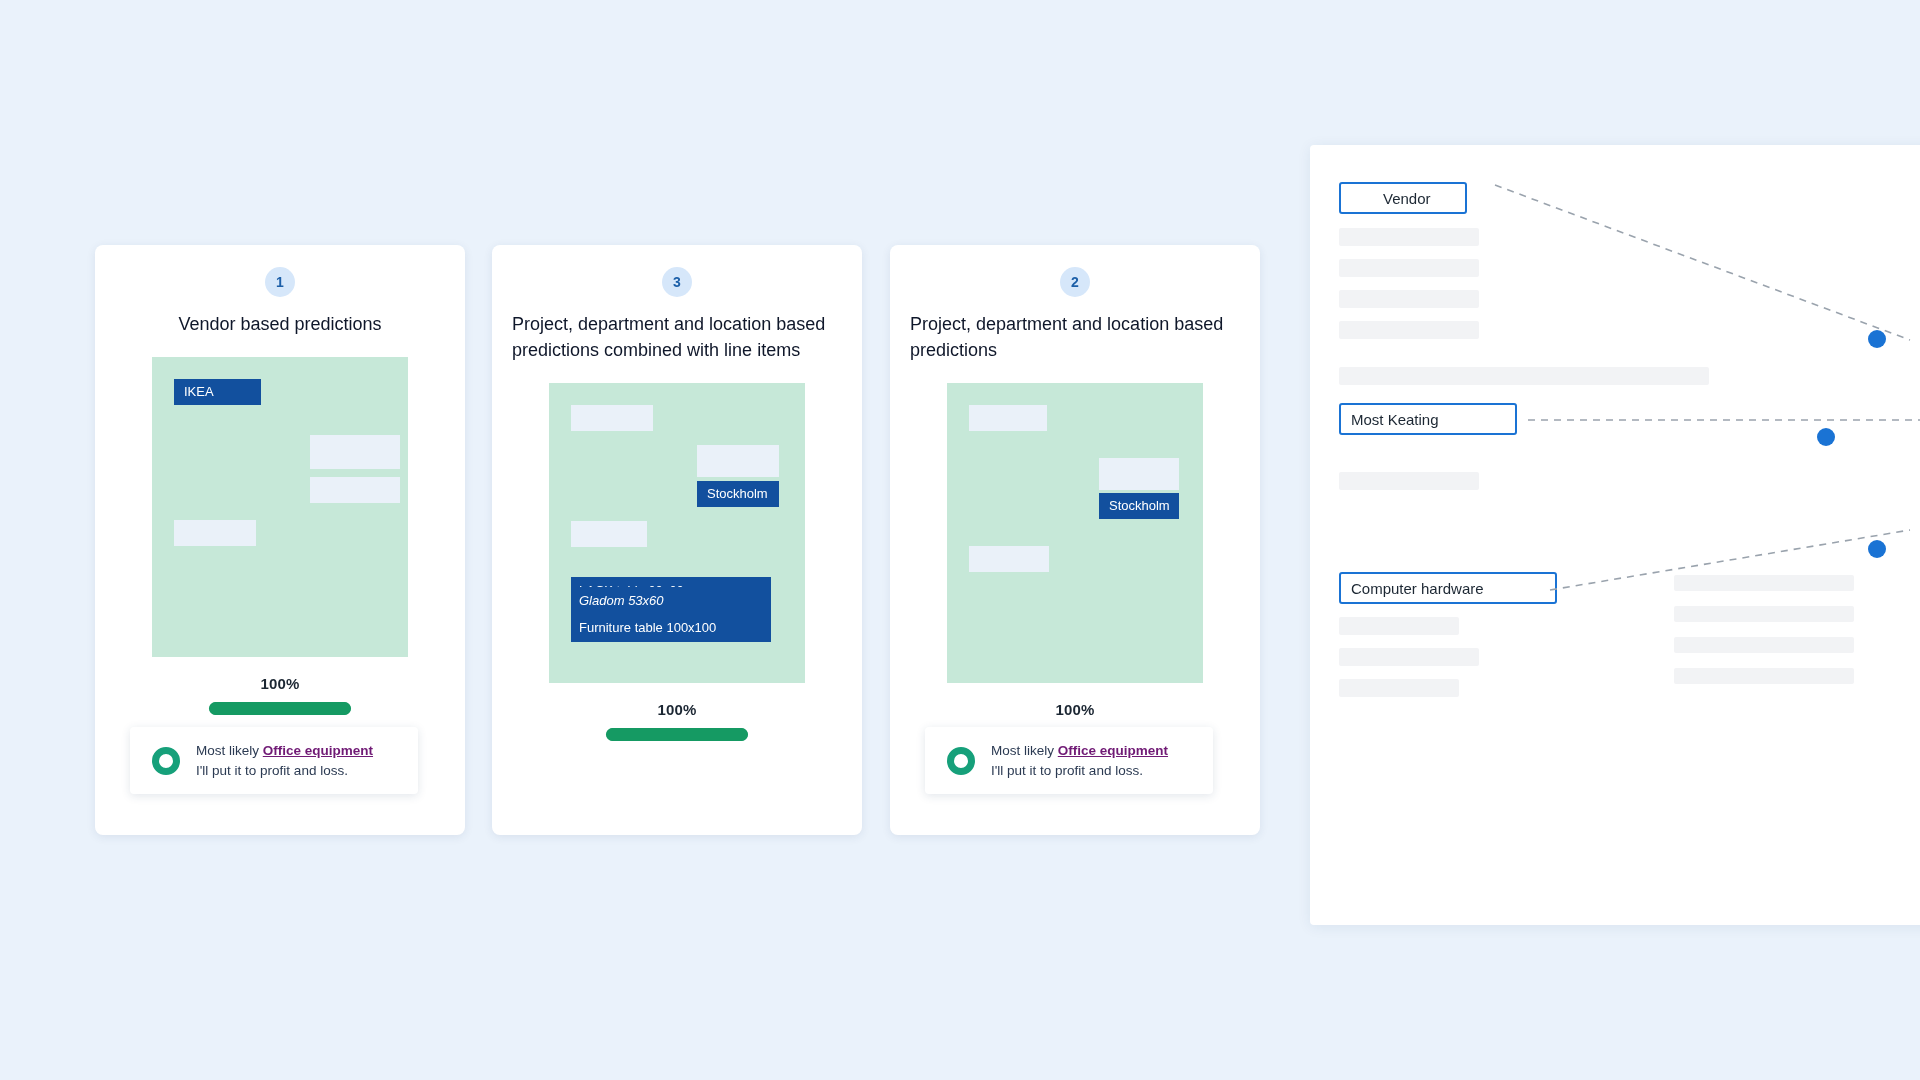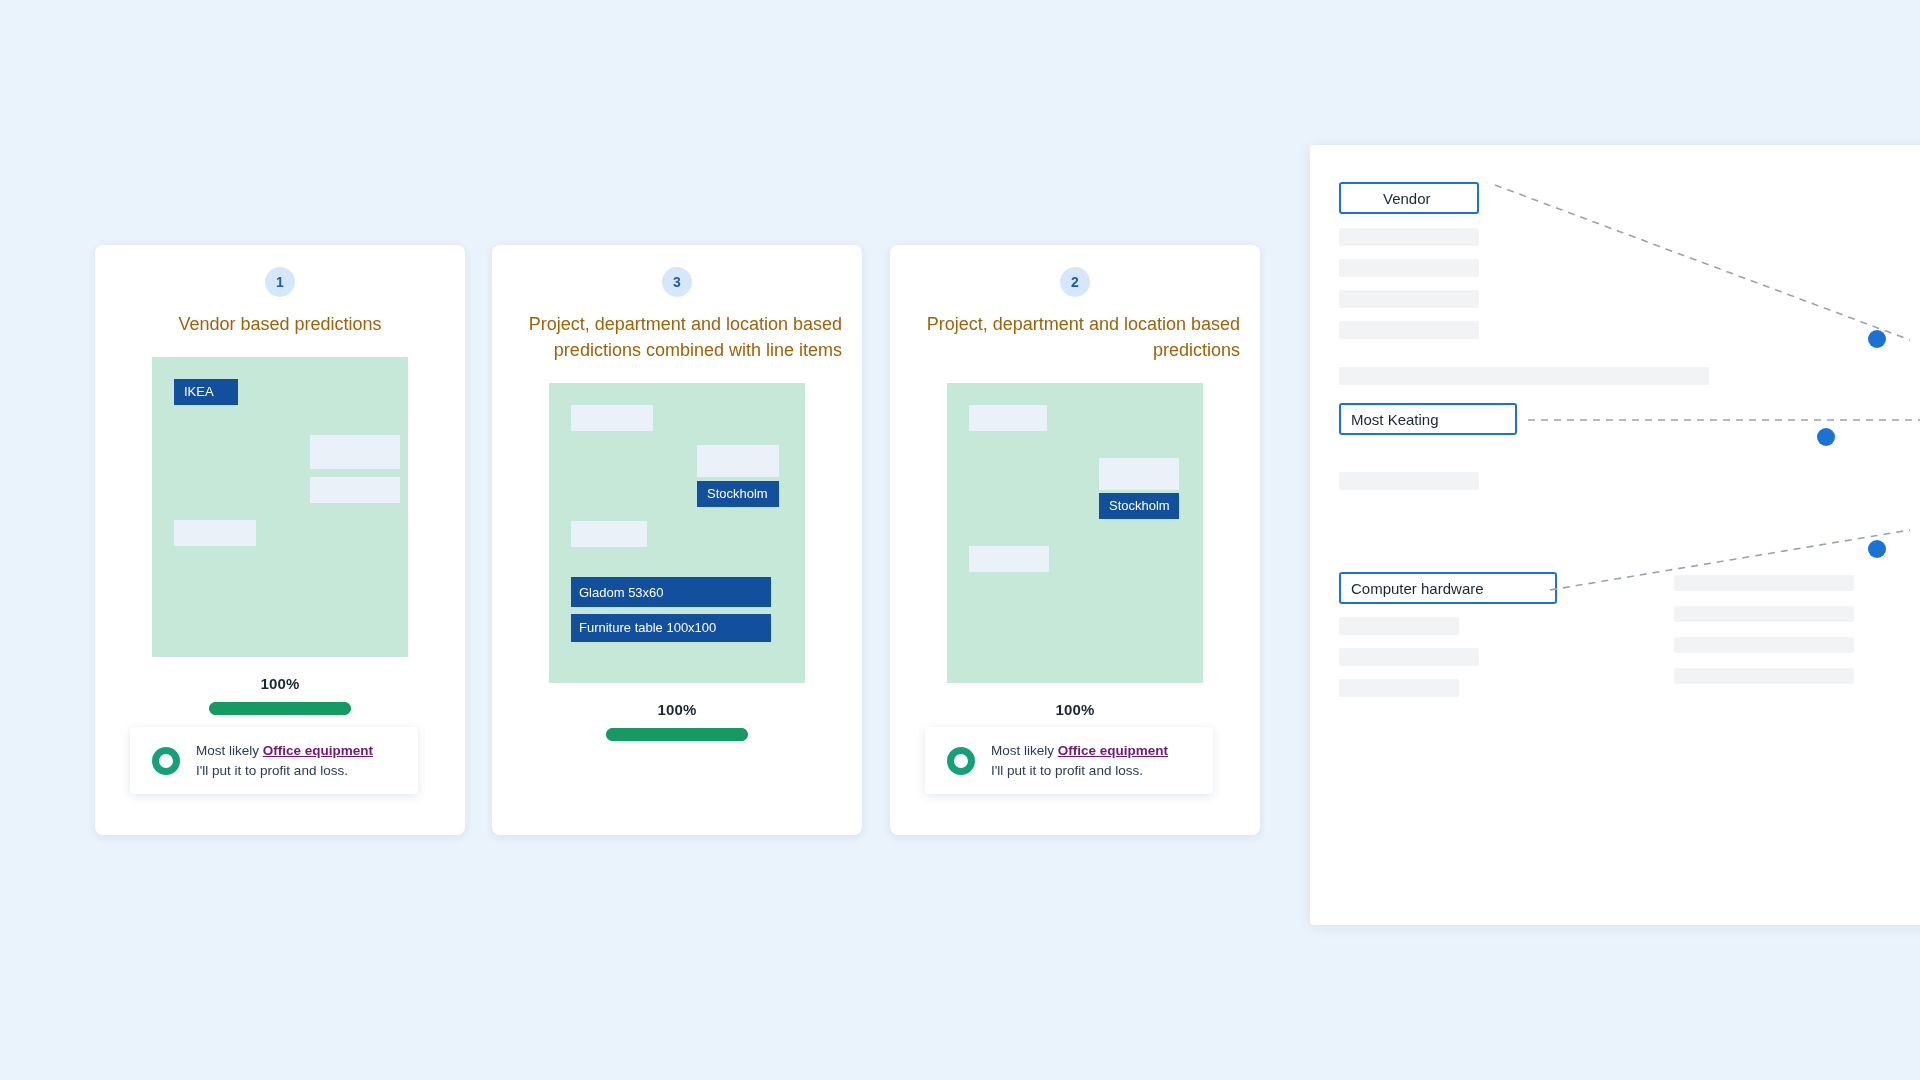--- a/index.html
+++ b/index.html
@@ -49,22 +49,22 @@
     font-weight: bold;
     display: flex;
     align-items: center;
     justify-content: center;
     margin-top: 22px;
   }
 
   .card-title {
     margin-top: 14px;
     font-size: 18px;
-    color: #a16207;
-    text-align: right;
+    color: #0f172a;
+    text-align: left;
     line-height: 1.45;
     padding: 0 20px;
     font-weight: normal;
   }
 
   
   .doc-preview {
     position: relative;
     background: #c6e8d8;
     width: 256px;
@@ -201,21 +201,21 @@
 </head>
 <body>
 
 <div class="cards-row">
 
   <div class="card card-1">
     <div class="step-badge">1</div>
     <div class="card-title">Vendor based predictions</div>
 
     <div class="doc-preview">
-      <div class="chip" style="left:22px; top:22px; width:64px;">IKEA</div>
+      <div class="chip" style="left:22px; top:22px; width:87px;">IKEA</div>
       <div class="ph" style="left:158px; top:78px; width:90px; height:34px;"></div>
       <div class="ph" style="left:158px; top:120px; width:90px; height:26px;"></div>
       <div class="ph" style="left:22px; top:163px; width:82px; height:26px;"></div>
     </div>
 
     <div class="pct-wrap">
       <div class="pct-label">100%</div>
       <div class="progress-track">
         <div class="progress-fill" style="width:100%"></div>
       </div>
@@ -236,21 +236,21 @@
     <div class="step-badge">3</div>
     <div class="card-title">Project, department and location based predictions combined with line items</div>
 
     <div class="doc-preview">
       <div class="ph" style="left:22px; top:22px; width:82px; height:26px;"></div>
       <div class="ph" style="left:148px; top:62px; width:82px; height:32px;"></div>
       <div class="chip" style="left:148px; top:98px; width:82px;">Stockholm</div>
       <div class="ph" style="left:22px; top:138px; width:76px; height:26px;"></div>
 
       <div class="line-item" style="top:194px;">LACK table 60x60</div>
-      <div class="line-item" style="top:196px;">Gladom 53x60</div>
+      <div class="line-item" style="top:204px;font-style:italic;">Gladom 53x60</div>
       <div class="line-item" style="top:231px;">Furniture table 100x100</div>
     </div>
 
     <div class="pct-wrap">
       <div class="pct-label">100%</div>
       <div class="progress-track">
         <div class="progress-fill" style="width:100%"></div>
       </div>
     </div>
 
@@ -280,21 +280,21 @@
         <div>
           <span>Most likely </span><a href="#">Office equipment</a>
         </div>
         <div>I'll put it to profit and loss.</div>
       </div>
     </div>
   </div>
 </div>
 
 <div class="right-panel">
-  <div class="field" style="left:29px; top:37px; width:140px;padding-left:42px;">Vendor</div>
+  <div class="field" style="left:29px; top:37px; width:128px;padding-left:42px;">Vendor</div>
 
   <div class="skel" style="left:29px; top:83px; width:140px; height:18px;"></div>
   <div class="skel" style="left:29px; top:114px; width:140px; height:18px;"></div>
   <div class="skel" style="left:29px; top:145px; width:140px; height:18px;"></div>
   <div class="skel" style="left:29px; top:176px; width:140px; height:18px;"></div>
 
   <div class="skel" style="left:29px; top:222px; width:370px; height:18px;"></div>
 
   <div class="field" style="left:29px; top:258px; width:178px;">Most Keating</div>
 

